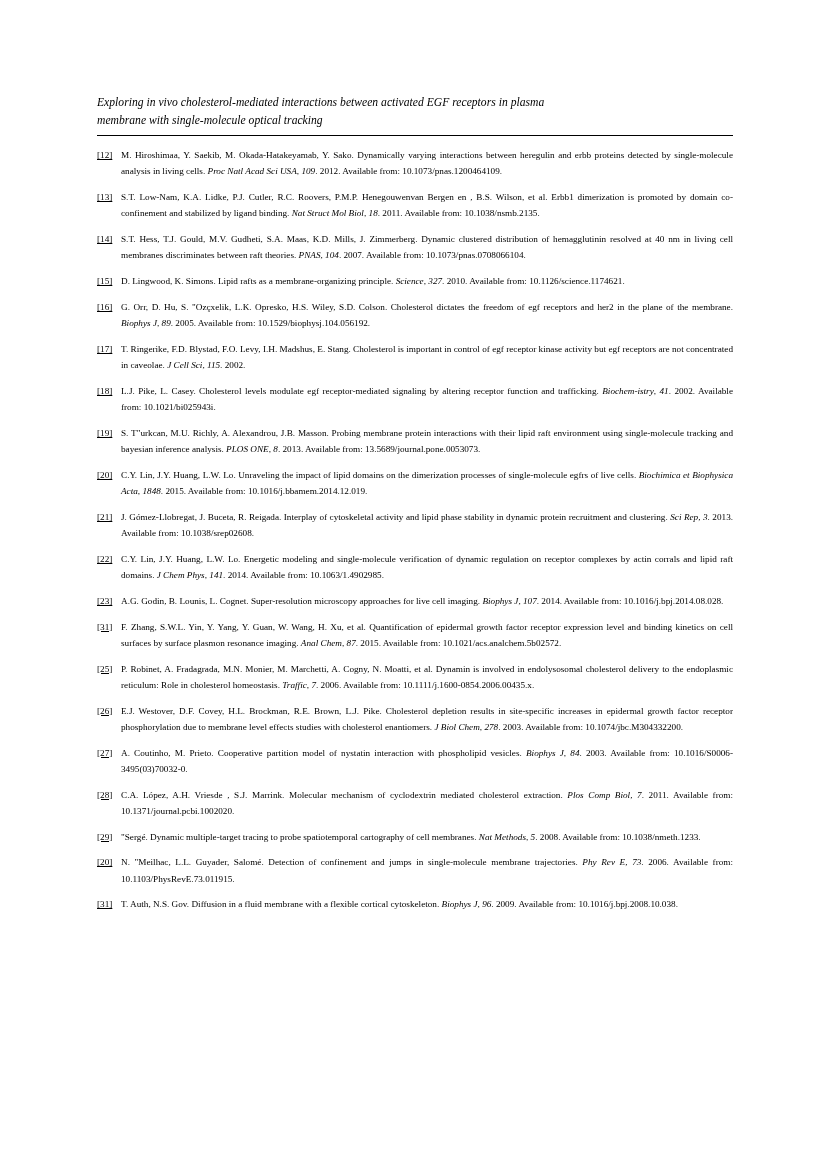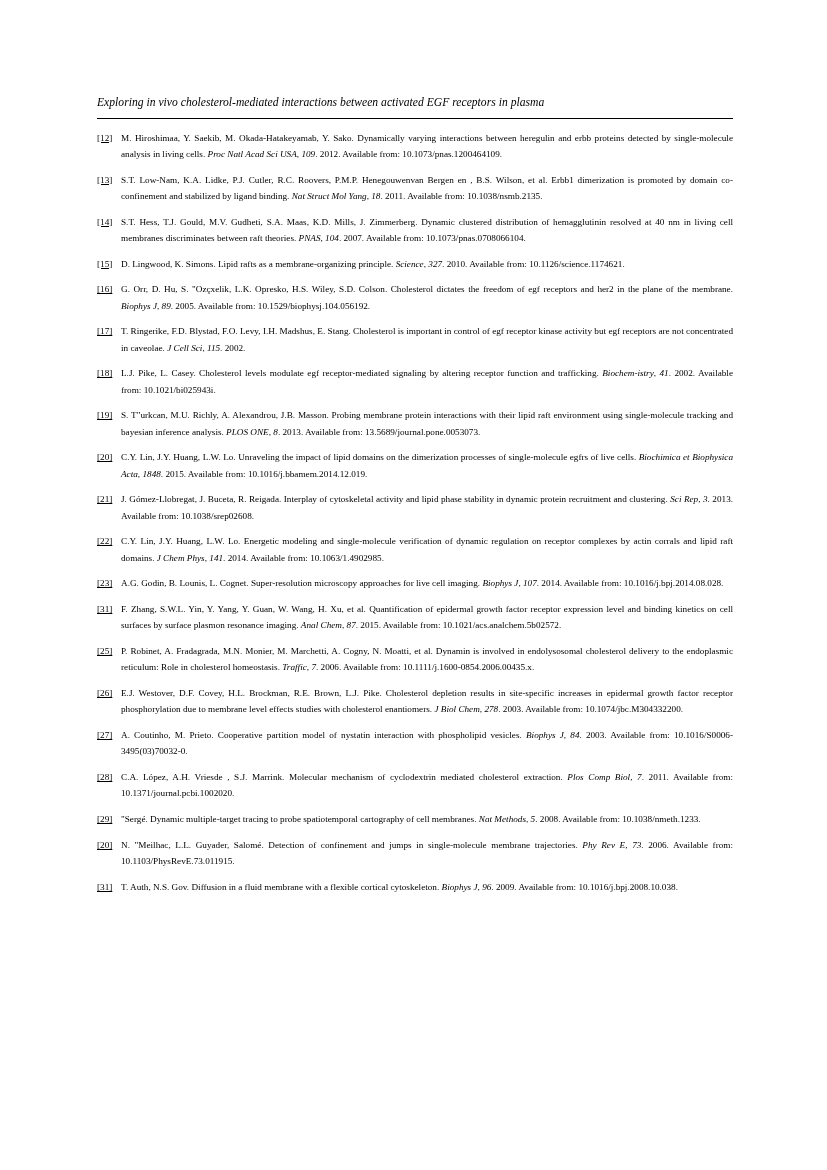--- a/index.html
+++ b/index.html
@@ -116,32 +116,33 @@
 </style>
 </head>
 <body>
 
 <div class="page">
 
   <div class="content">
 
     <div class="running-head">
       <span class="line">Exploring in vivo cholesterol-mediated interactions between activated EGF receptors in plasma</span>
+      <span class="line">membrane with single-molecule optical tracking</span>
     </div>
 
     <div class="head-rule"></div>
 
     <div class="refs" id="refs-container">
         <div class="ref">
           <div class="ref-num">[12]</div>
           <div class="ref-body"><span>M. Hiroshimaa, Y. Saekib, M. Okada-Hatakeyamab, Y. Sako.  Dynamically varying interactions between heregulin and erbb proteins detected by single-molecule analysis in living cells. </span><span class="it">Proc Natl Acad Sci USA</span><span>, </span><span class="it">109</span><span>. 2012. Available from: 10.1073/pnas.1200464109.</span></div>
         </div>
         <div class="ref">
           <div class="ref-num">[13]</div>
-          <div class="ref-body"><span>S.T. Low-Nam, K.A. Lidke, P.J. Cutler, R.C. Roovers, P.M.P. Henegouwenvan Bergen en , B.S. Wilson, et al.  Erbb1 dimerization is promoted by domain co-confinement and stabilized by ligand binding. </span><span class="it">Nat Struct Mol Yang</span><span>, </span><span class="it">18</span><span>. 2011.  Available from: 10.1038/nsmb.2135.</span></div>
+          <div class="ref-body"><span>S.T. Low-Nam, K.A. Lidke, P.J. Cutler, R.C. Roovers, P.M.P. Henegouwenvan Bergen en , B.S. Wilson, et al.  Erbb1 dimerization is promoted by domain co-confinement and stabilized by ligand binding. </span><span class="it">Nat Struct Mol Biol</span><span>, </span><span class="it">18</span><span>. 2011.  Available from: 10.1038/nsmb.2135.</span></div>
         </div>
         <div class="ref">
           <div class="ref-num">[14]</div>
           <div class="ref-body"><span>S.T. Hess, T.J. Gould, M.V. Gudheti, S.A. Maas, K.D. Mills, J. Zimmerberg.  Dynamic clustered distribution of hemagglutinin resolved at 40 nm in living cell membranes discriminates between raft theories. </span><span class="it">PNAS</span><span>, </span><span class="it">104</span><span>. 2007.  Available from: 10.1073/pnas.0708066104.</span></div>
         </div>
         <div class="ref">
           <div class="ref-num">[15]</div>
           <div class="ref-body"><span>D. Lingwood, K. Simons. Lipid rafts as a membrane-organizing principle. </span><span class="it">Science</span><span>, </span><span class="it">327</span><span>. 2010. Available from: 10.1126/science.1174621.</span></div>
         </div>
         <div class="ref">

